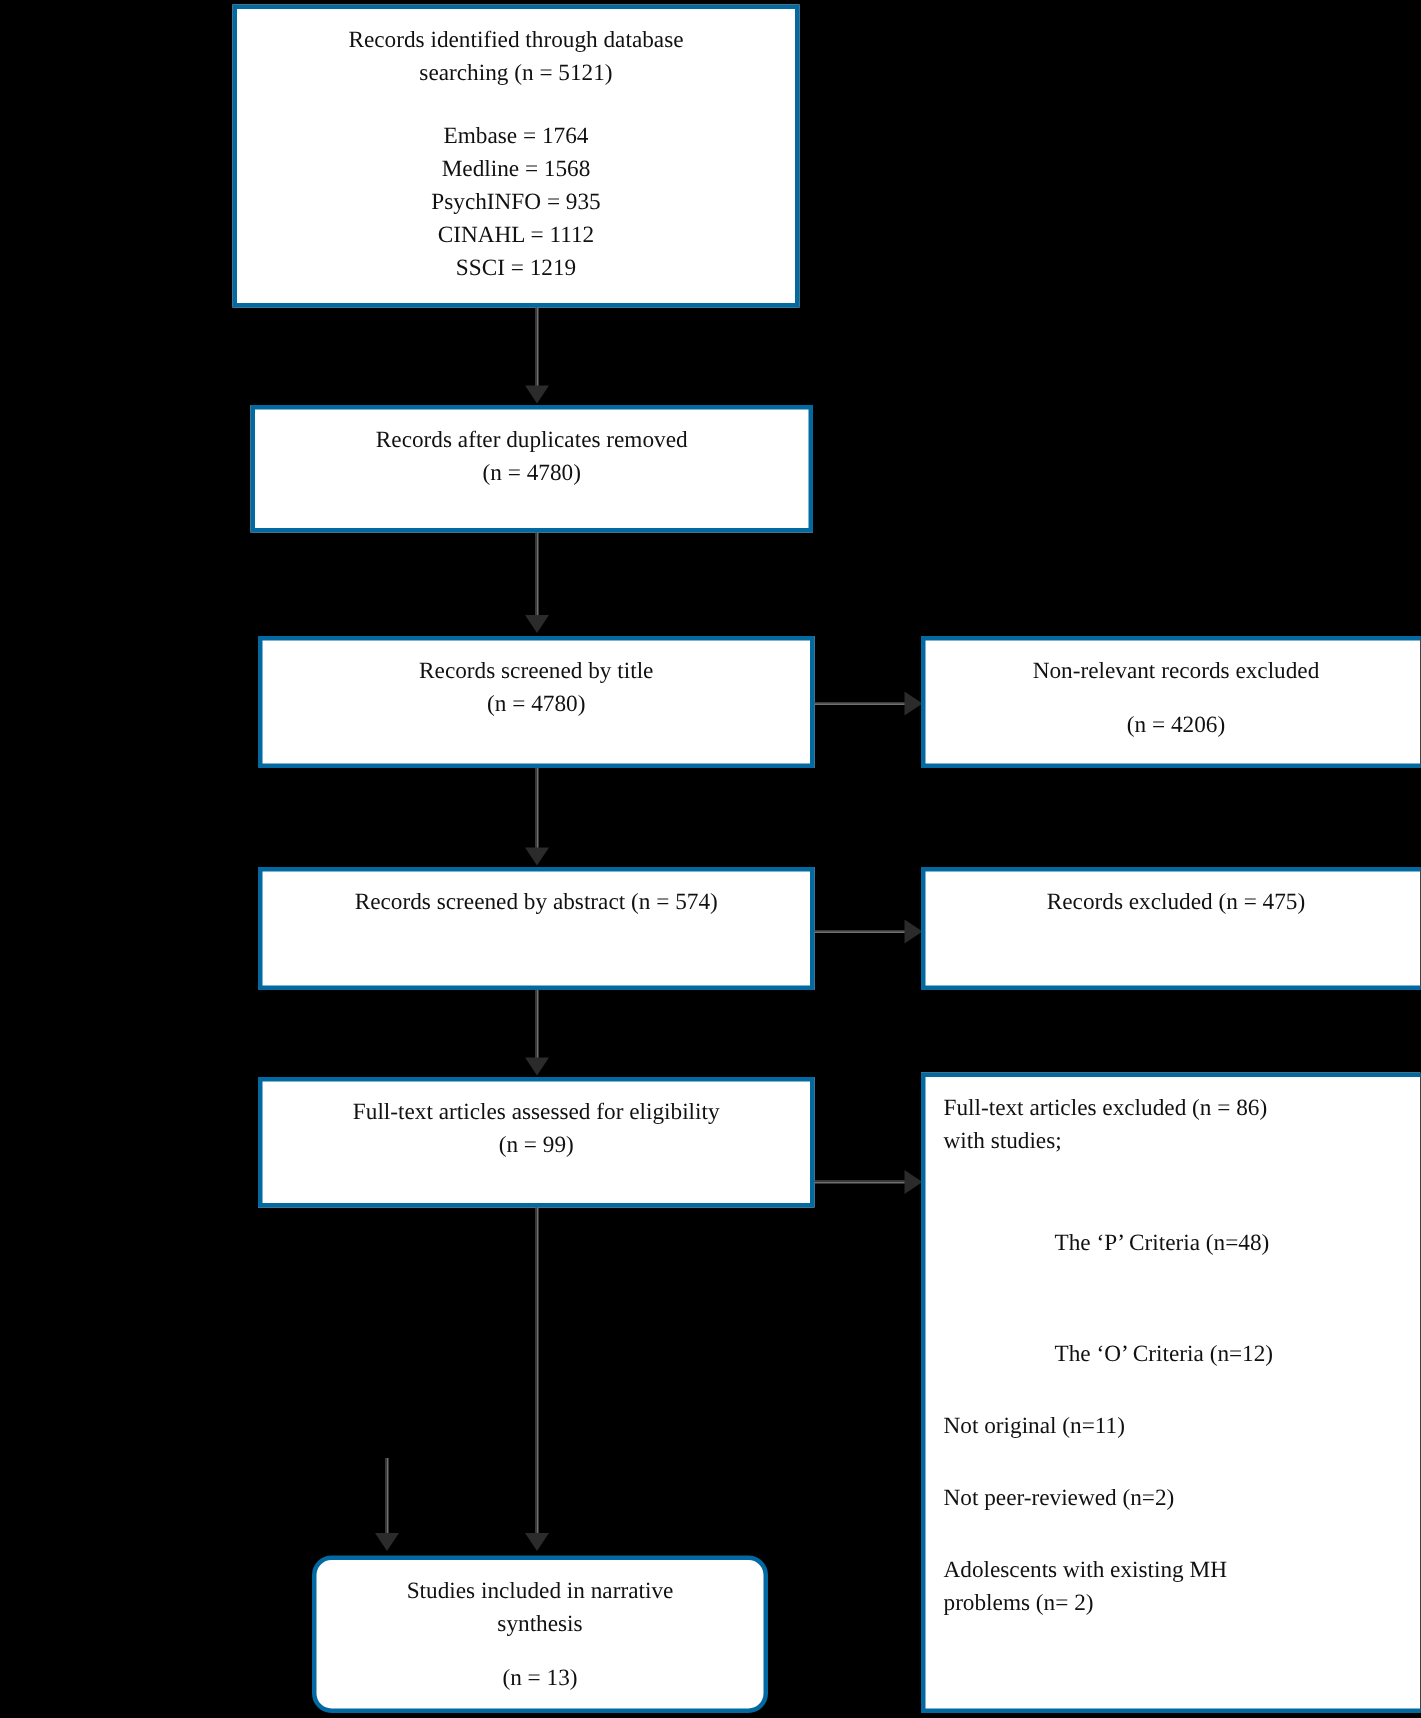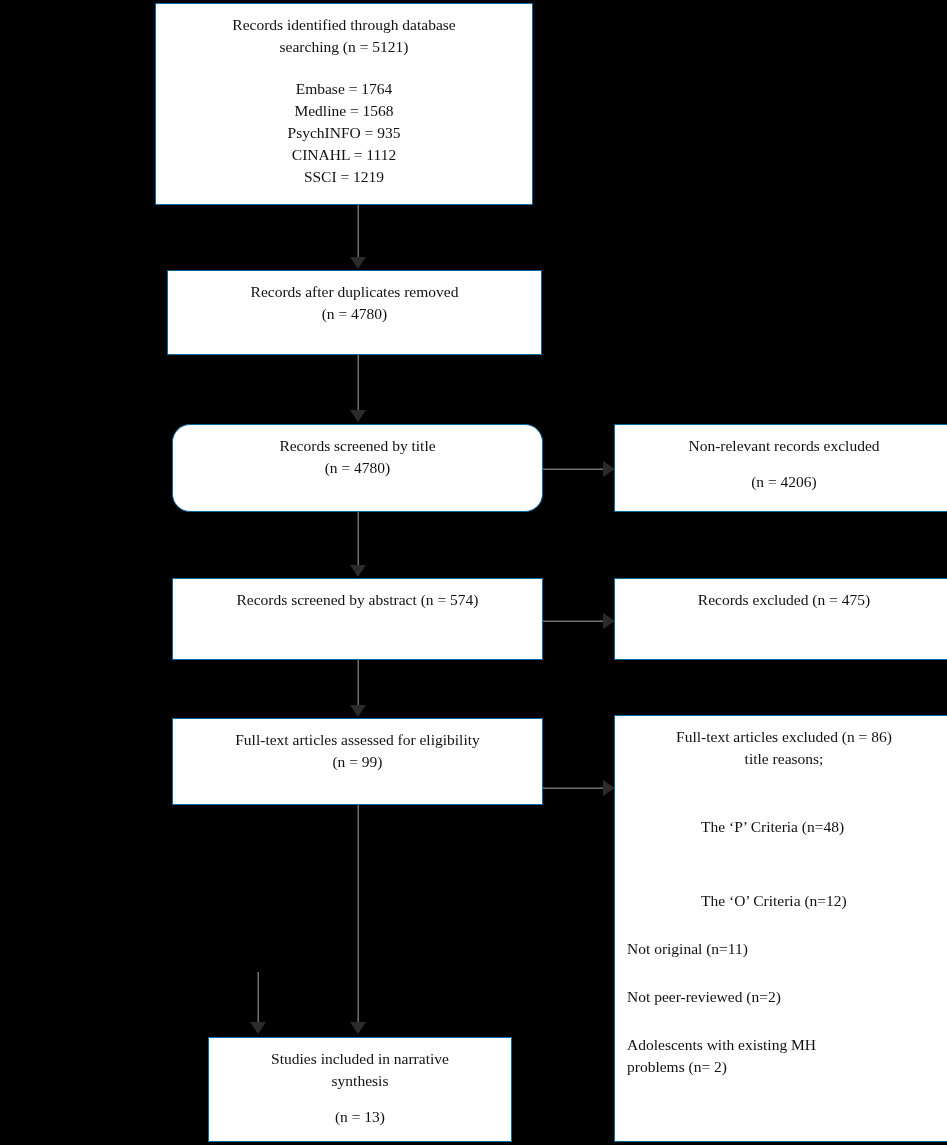--- a/index.html
+++ b/index.html
@@ -11,41 +11,41 @@
     position: relative;
     width: 947px;
     height: 1145px;
     background: #000000;
     overflow: hidden;
     font-family: "Liberation Serif", "DejaVu Serif", serif;
   }
   .box {
     position: absolute;
     background: #ffffff;
-    border: 1px solid #0369a1;
+    border: 3px solid #0369a1;
     box-sizing: border-box;
     color: #111111;
     font-size: 15.5px;
     line-height: 1.42;
     text-align: center;
     overflow: hidden;
   }
   .box-inner {
     padding: 10px 12px 0 12px;
   }
   .ln { display: block; white-space: pre-wrap; }
   .gap-sm { height: 14px; }
   .gap-md { height: 20px; }
   .gap-lg { height: 26px; }
 
   
   .reasons {
     text-align: left;
   }
-  .reasons .ctr { text-align: center; display: block; }
+  .reasons .ctr { display: block; }
   .reasons .indent { display: block; padding-left: 74px; }
   .reasons .row { display: block; }
 
   
   .vline {
     position: absolute;
     width: 2px;
     background: #6f6f6f;
     border-left: 1px solid #3a3a3a;
     box-sizing: border-box;
@@ -96,21 +96,21 @@
   <div class="box" style="left:167px; top:270px; width:375px; height:85px;">
     <div class="box-inner">
       <span class="ln">Records after duplicates removed</span>
       <span class="ln">(n = 4780)</span>
     </div>
   </div>
 
   <div class="vline" style="left:357px; top:355px; height:57px;"></div>
   <div class="arrow-down" style="left:350px; top:410px;"></div>
 
-  <div class="box" style="left:172px; top:424px; width:371px; height:88px;border-radius:18px;">
+  <div class="box" style="left:172px; top:424px; width:371px; height:88px;">
     <div class="box-inner">
       <span class="ln">Records screened by title</span>
       <span class="ln">(n = 4780)</span>
     </div>
   </div>
 
   <div class="hline" style="left:543px; top:468px; width:64px;"></div>
   <div class="arrow-right" style="left:603px; top:461px;"></div>
 
   <div class="box" style="left:614px; top:424px; width:340px; height:88px;">
@@ -148,21 +148,21 @@
       <span class="ln">(n = 99)</span>
     </div>
   </div>
 
   <div class="hline" style="left:543px; top:787px; width:64px;"></div>
   <div class="arrow-right" style="left:603px; top:780px;"></div>
 
   <div class="box reasons" style="left:614px; top:715px; width:340px; height:427px;">
     <div class="box-inner">
       <span class="ctr">Full-text articles excluded (n = 86)</span>
-      <span class="ctr">title reasons;</span>
+      <span class="ctr">with studies;</span>
       <div class="gap-md"></div>
       <div class="gap-lg"></div>
       <span class="indent">The ‘P’ Criteria (n=48)</span>
       <div class="gap-lg"></div>
       <div class="gap-lg"></div>
       <span class="indent">The ‘O’ Criteria (n=12)</span>
       <div class="gap-lg"></div>
       <span class="row">Not original (n=11)</span>
       <div class="gap-lg"></div>
       <span class="row">Not peer-reviewed (n=2)</span>
@@ -174,21 +174,21 @@
     </div>
   </div>
 
 
   <div class="vline" style="left:257px; top:972px; height:52px;"></div>
   <div class="arrow-down" style="left:250px; top:1022px;"></div>
 
   <div class="vline" style="left:357px; top:805px; height:219px;"></div>
   <div class="arrow-down" style="left:350px; top:1022px;"></div>
 
-  <div class="box" style="left:208px; top:1037px; width:304px; height:105px;">
+  <div class="box" style="left:208px; top:1037px; width:304px; height:105px;border-radius:13px;">
     <div class="box-inner">
       <span class="ln">Studies included in narrative</span>
       <span class="ln">synthesis</span>
       <div class="gap-sm"></div>
       <span class="ln">(n = 13)</span>
     </div>
   </div>
 
 </div>
 

